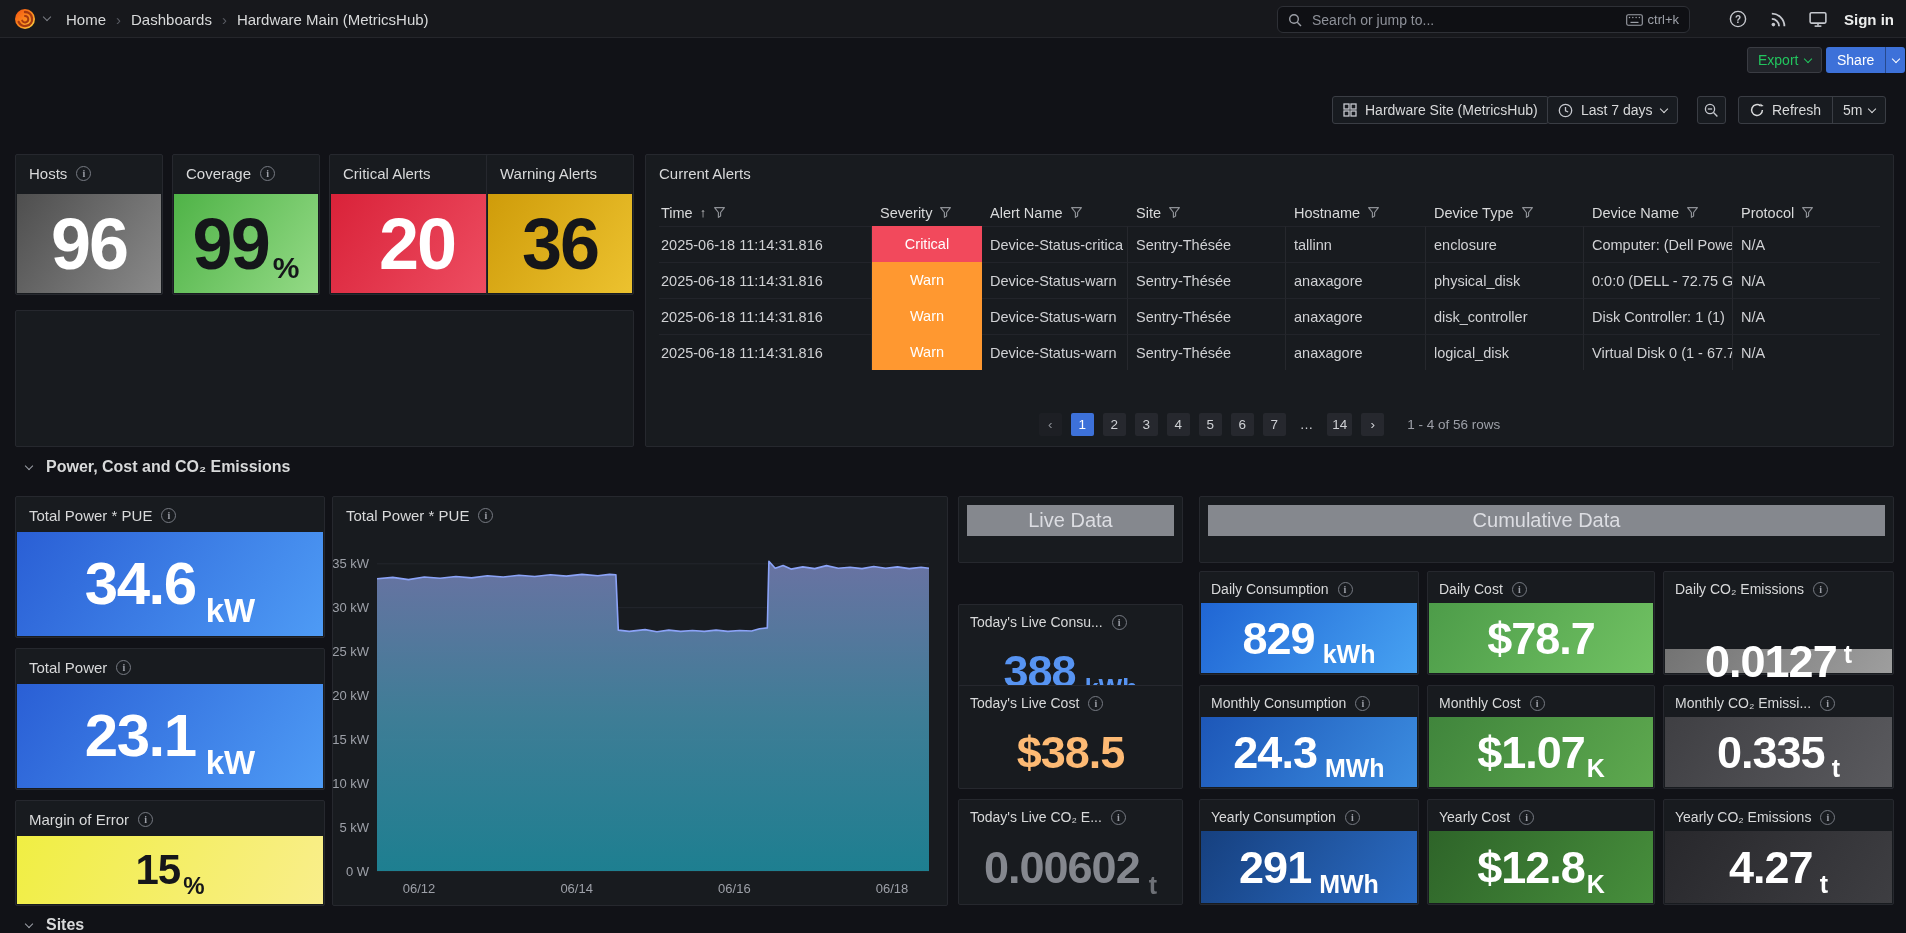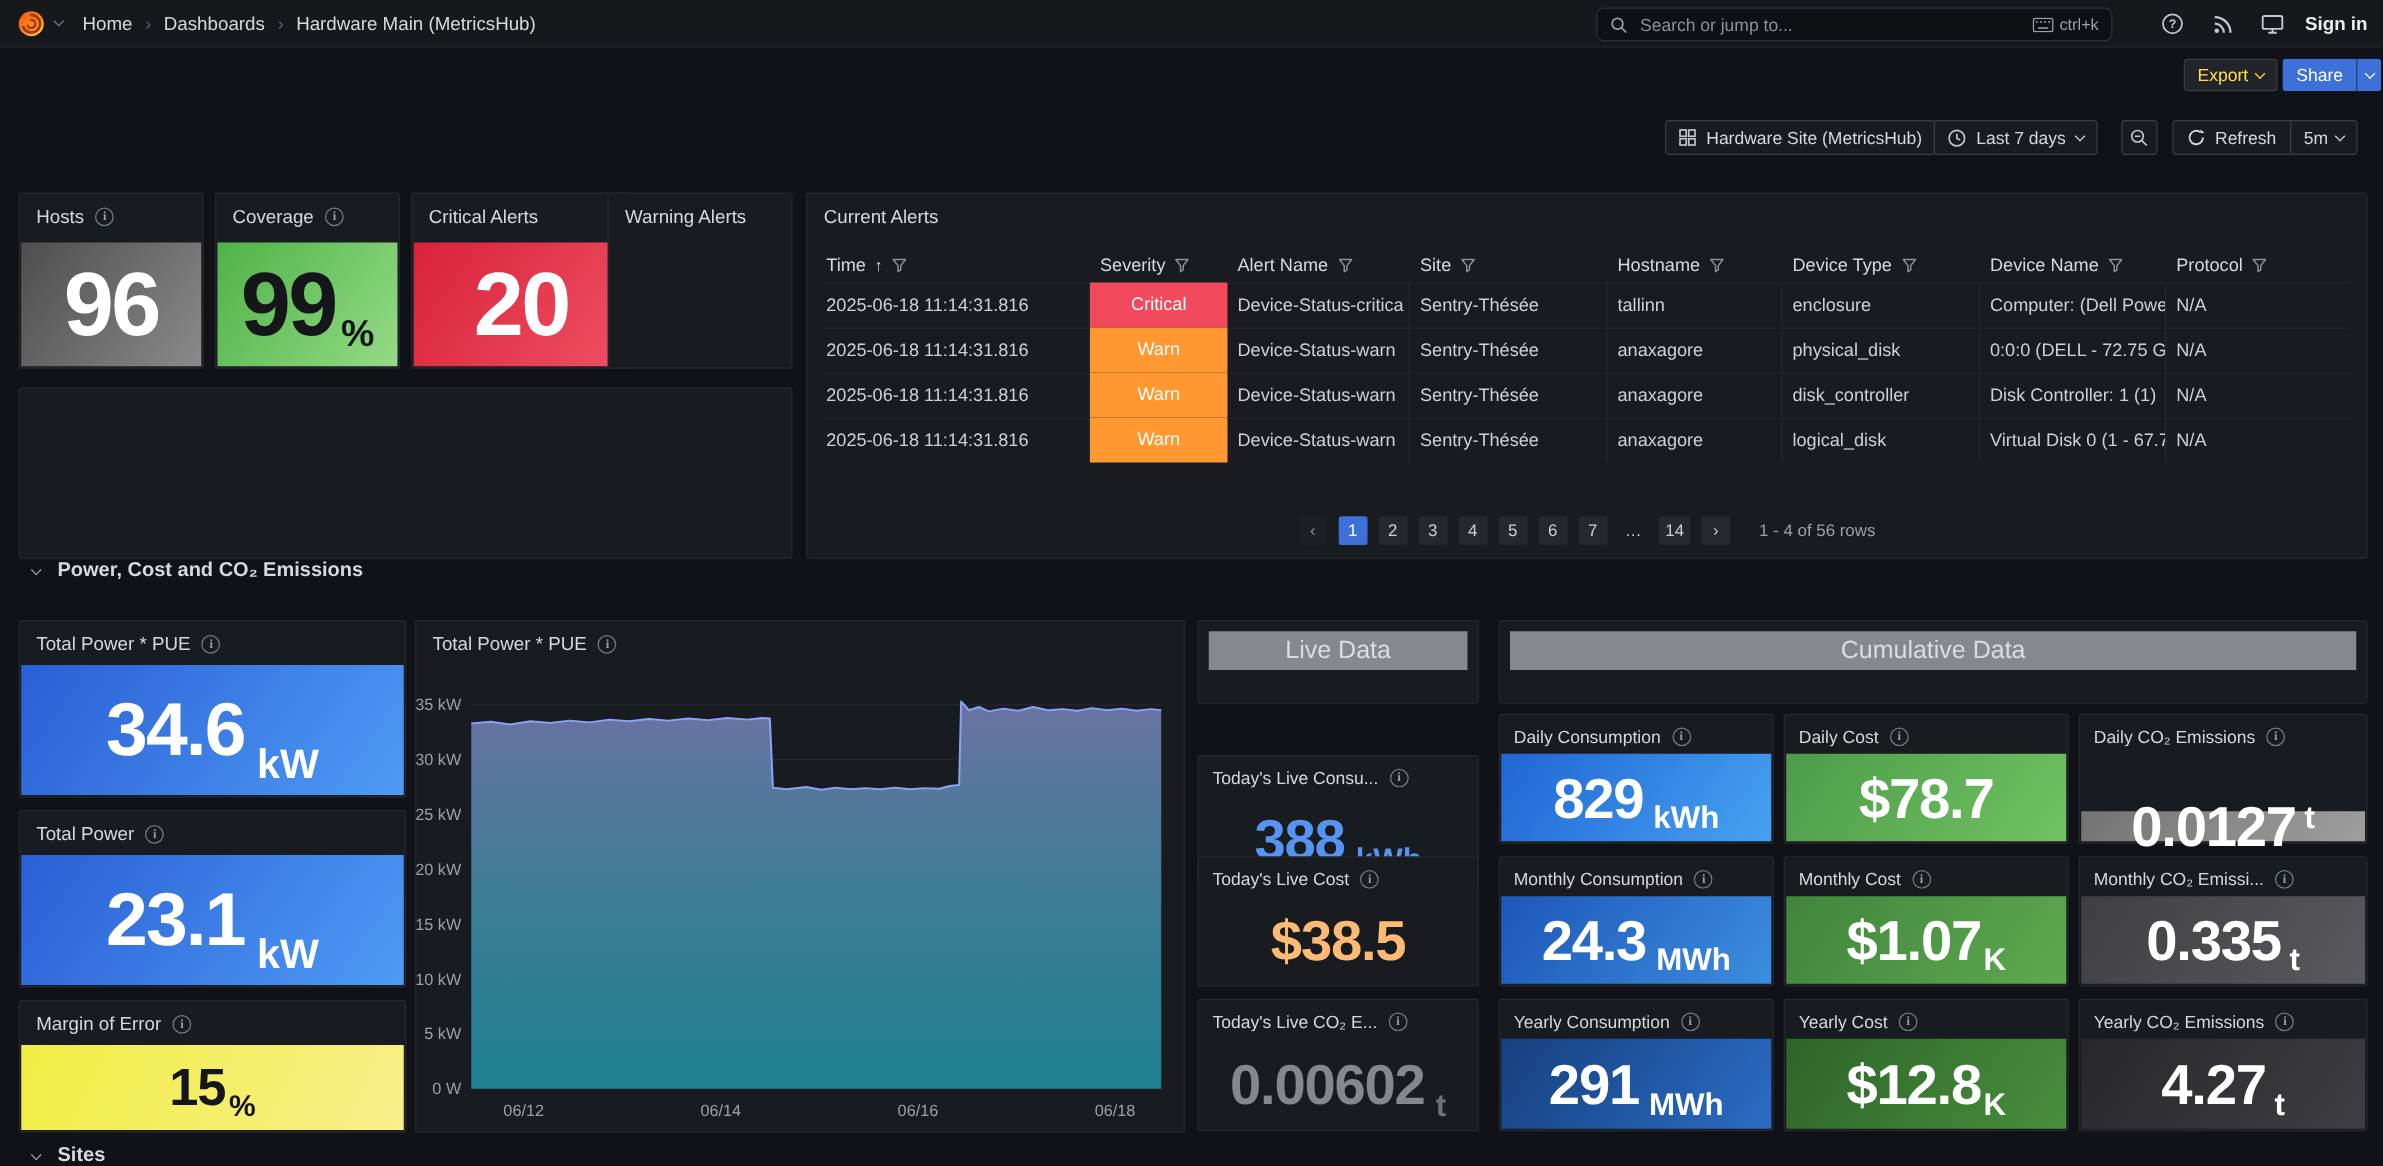--- a/index.html
+++ b/index.html
@@ -23,21 +23,21 @@
                    font-family:inherit;}
   .searchbox input::placeholder{color:#8e9199;}
   .kbd-hint{display:flex;align-items:center;gap:5px;color:#9da0a8;font-size:13px;}
   .navicons{position:absolute;left:1728px;top:0;height:38px;display:flex;align-items:center;gap:20px;}
   .icon-btn{width:20px;height:20px;display:flex;align-items:center;justify-content:center;cursor:pointer;color:#c6c8ce;}
   .signin{position:absolute;left:1844px;top:0;height:38px;display:flex;align-items:center;
           font-size:15px;font-weight:600;color:#eceded;cursor:pointer;}
 
   
   .btn{display:inline-flex;align-items:center;gap:7px;height:26px;padding:0 10px;border-radius:3px;
-       font-size:14px;color:#fde047;background:#22242a;border:1px solid #3a3c43;cursor:pointer;}
+       font-size:14px;color:#22c55e;background:#22242a;border:1px solid #3a3c43;cursor:pointer;}
   .export-btn{position:absolute;left:1747px;top:47px;}
   .share{position:absolute;left:1826px;top:47px;display:flex;height:26px;border-radius:3px;overflow:hidden;}
   .share-main{background:#3d71d9;color:#fff;font-size:14px;font-weight:500;display:flex;align-items:center;
               padding:0 11px;cursor:pointer;}
   .share-chev{background:#3d71d9;border-left:1px solid rgba(0,0,0,0.35);width:20px;display:flex;
               align-items:center;justify-content:center;color:#fff;cursor:pointer;}
 
   
   .gbtn{position:absolute;height:28px;background:#181b20;border:1px solid #3a3d44;border-radius:3px;
         display:flex;align-items:center;gap:8px;padding:0 10px;font-size:14px;color:#d8d9da;cursor:pointer;}
@@ -263,20 +263,23 @@
         <span>Critical Alerts</span>
       </div>
     <div class="bigfill bg-red">
         <span class="val-xl">20</span>
       </div>
   </div>
   <div class="panel kpi" style="left:486px;top:154px;width:148px;height:141px;">
     <div class="p-title">
         <span>Warning Alerts</span>
       </div>
+    <div class="bigfill bg-amber">
+        <span class="val-xl">36</span>
+      </div>
   </div>
   <div class="panel" style="left:15px;top:310px;width:619px;height:137px;"></div>
 
   <div class="panel" style="left:645px;top:154px;width:1249px;height:293px;">
     <div class="p-title">
         <span>Current Alerts</span>
       </div>
     <div class="tbl">
       <div class="t-grid">
         <div class="t-h first">
@@ -381,21 +384,21 @@
       <span class="pg">5</span>
       <span class="pg">6</span>
       <span class="pg">7</span>
       <span class="pg dots">…</span>
       <span class="pg">14</span>
       <span class="pg">›</span>
       <span class="pg-summary">1 - 4 of 56 rows</span>
     </div>
   </div>
 
-  <div class="section-h" style="left:26px;top:448px;justify-content:space-between;">
+  <div class="section-h" style="left:26px;top:458px;justify-content:space-between;">
     <span class="chev"></span>
     <span>Power, Cost and CO₂ Emissions</span>
   </div>
 
   <div class="panel" style="left:15px;top:496px;width:310px;height:142px;">
     <div class="p-title">
         <span>Total Power * PUE</span>
         <span class="info"></span>
       </div>
     <div class="bigfill bg-blue" style="top:35px;">

